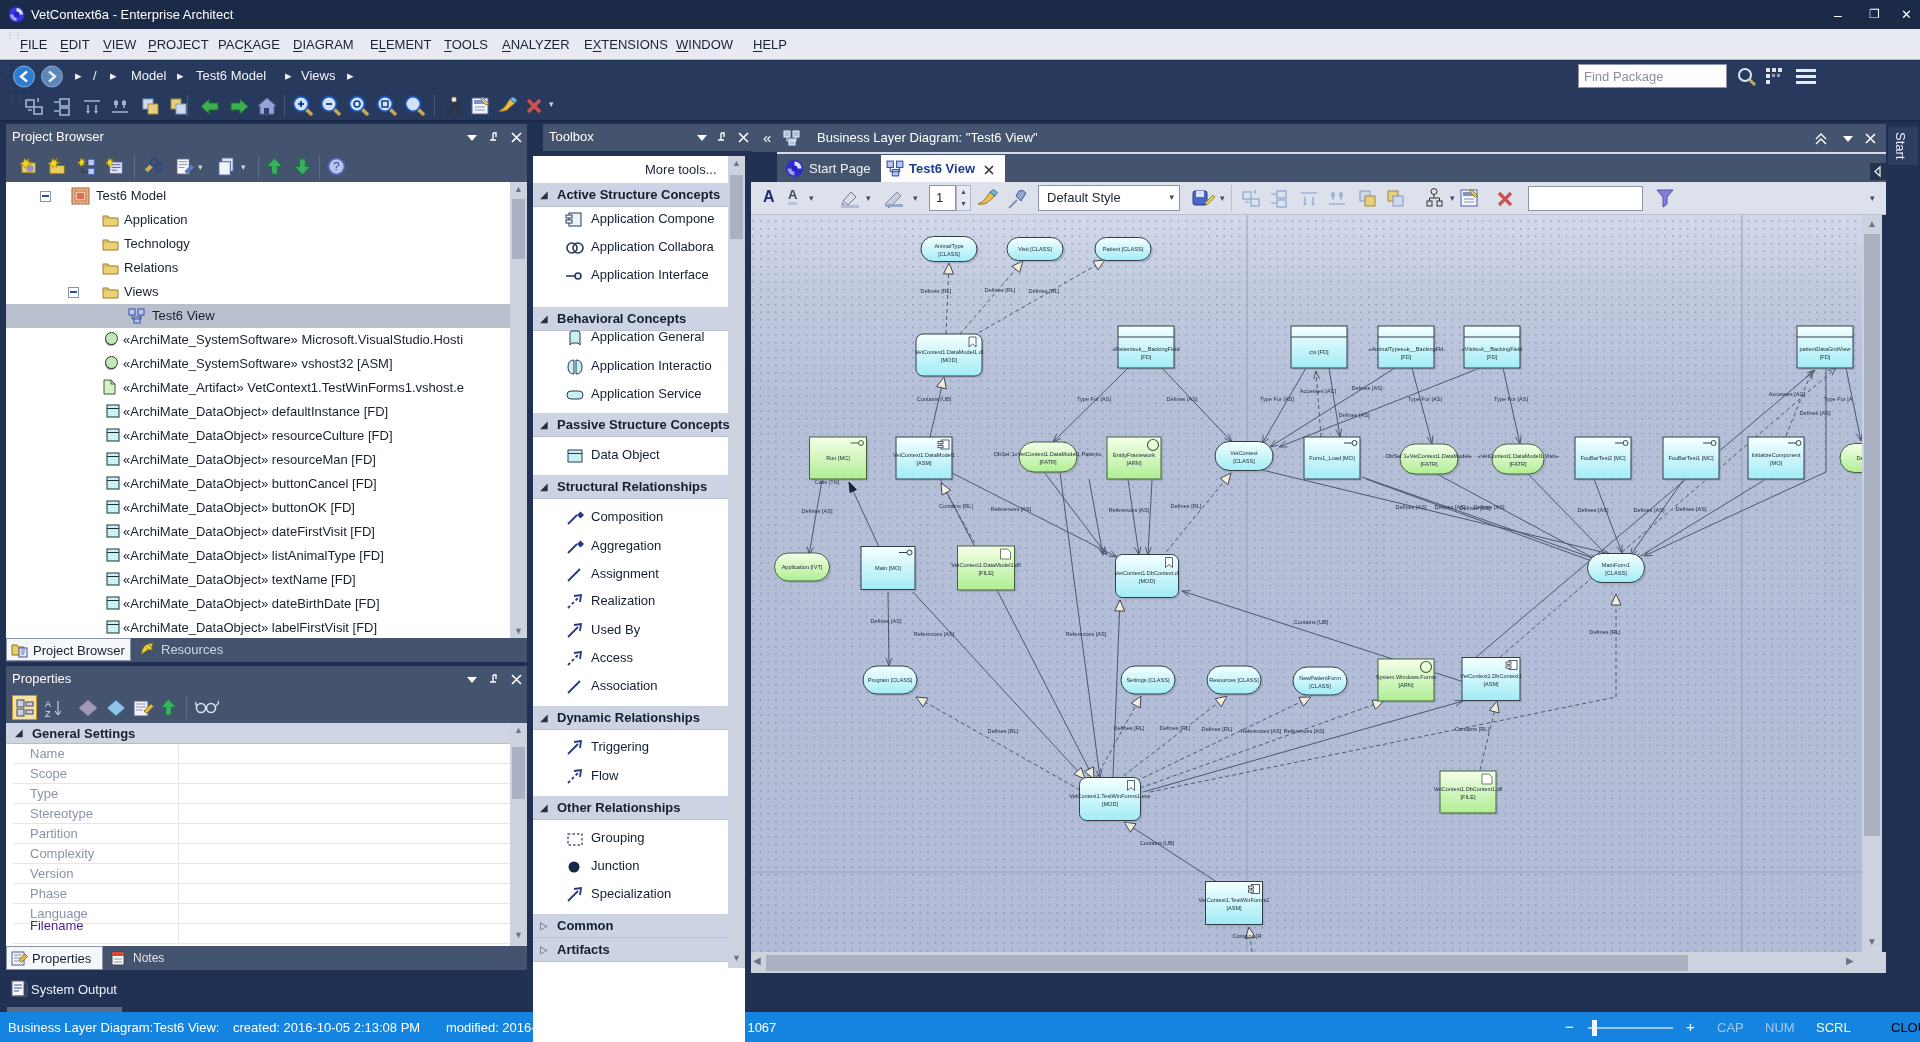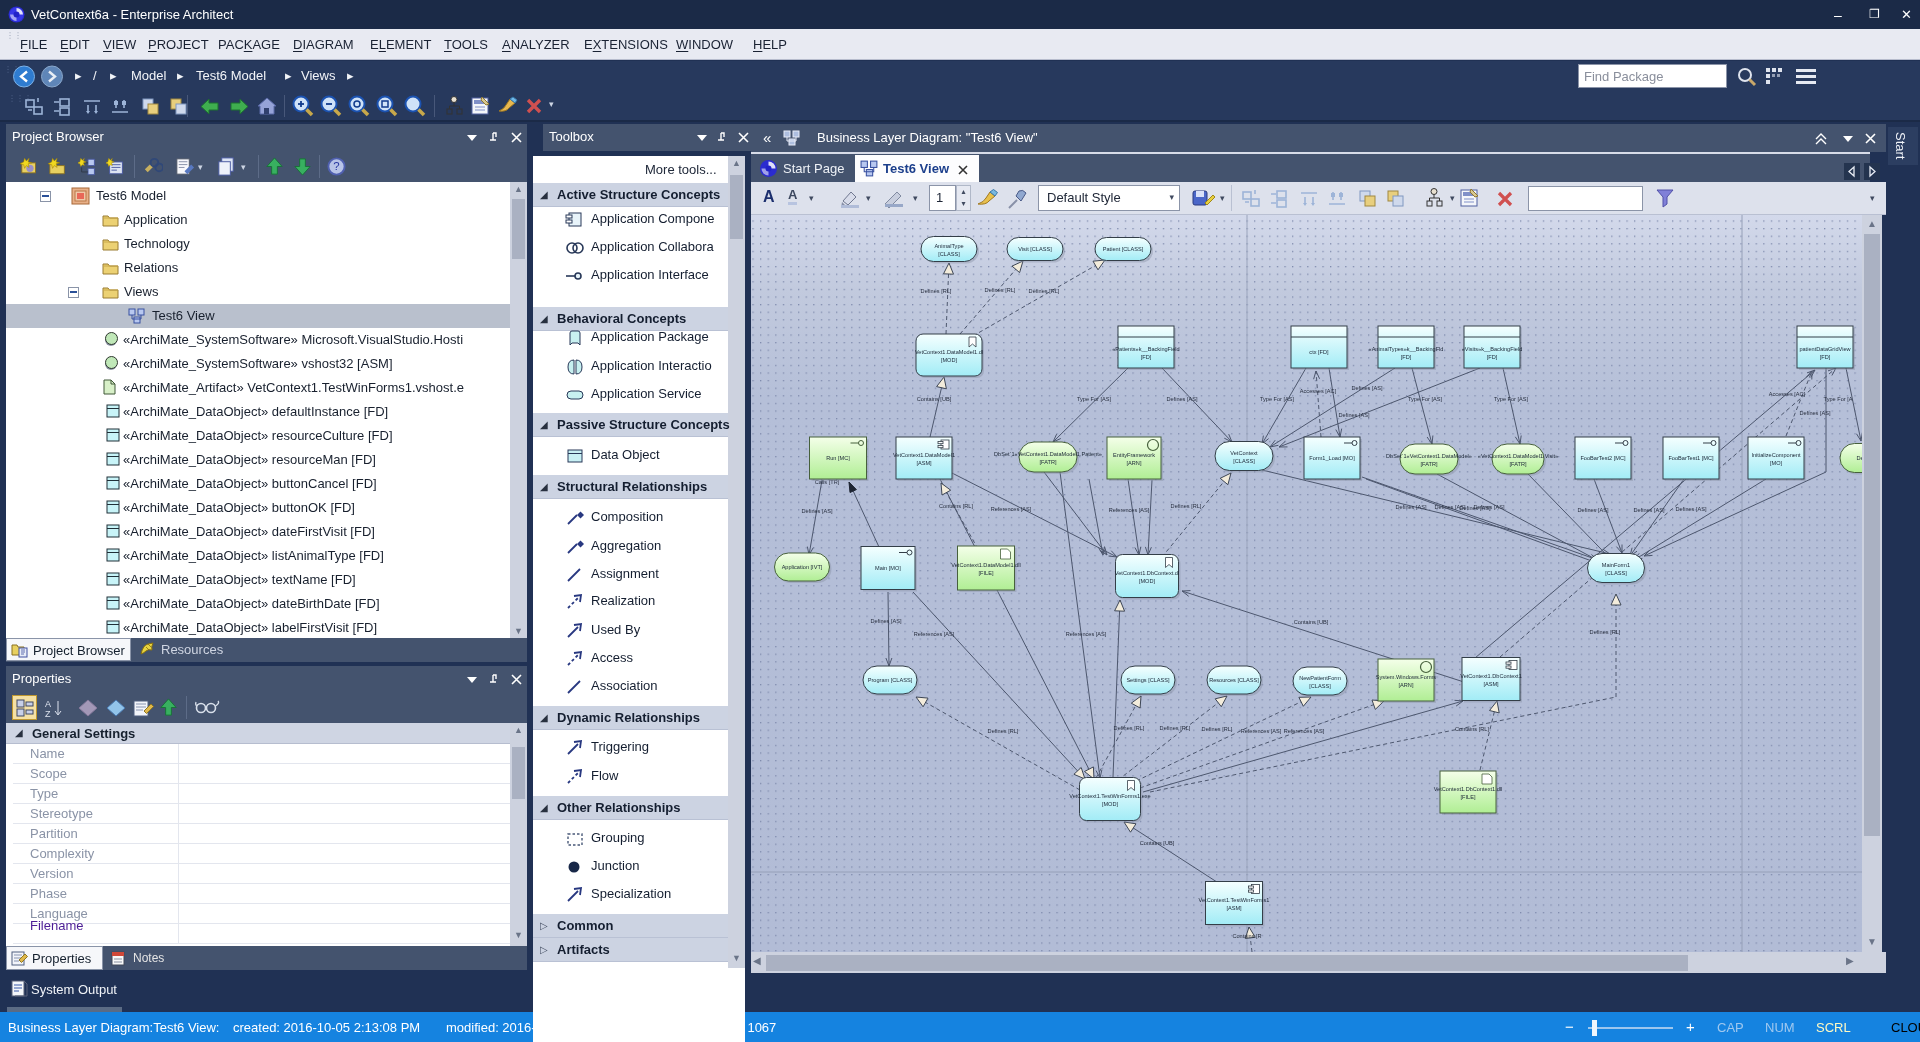--- a/index.html
+++ b/index.html
@@ -544,21 +544,21 @@
     </svg>
     <span class="abs titem" style="left:58px;top:83px">Application Collabora</span>
     <svg class="abs" style="left:32px;top:111px" width="20" height="18" viewBox="0 0 20 18">
       <line x1="1" y1="9" x2="10" y2="9" stroke="#283858" stroke-width="1.6"></line>
       <circle cx="13" cy="9" r="3" fill="#e8f4fa" stroke="#283858" stroke-width="1.6"></circle>
     </svg>
     <span class="abs titem" style="left:58px;top:111px">Application Interface</span>
     <svg class="abs" style="left:32px;top:173px" width="20" height="18" viewBox="0 0 20 18">
       <path d="M5 16 V4 Q5 2 7 2 h6 Q15 2 15 4 V16 L13 14 h-6 Z" fill="#c8f0f0" stroke="#283858"></path>
     </svg>
-    <span class="abs titem" style="left:58px;top:173px">Application Package</span>
+    <span class="abs titem" style="left:58px;top:173px">Application General</span>
     <svg class="abs" style="left:32px;top:202px" width="20" height="18" viewBox="0 0 20 18">
       <path d="M9 2 Q3 2 3 9 Q3 16 9 16 Z" fill="#c8f0f0" stroke="#283858"></path>
       <path d="M11 2 Q17 2 17 9 Q17 16 11 16 Z" fill="#c8f0f0" stroke="#283858"></path>
     </svg>
     <span class="abs titem" style="left:58px;top:202px">Application Interactio</span>
     <svg class="abs" style="left:32px;top:230px" width="20" height="18" viewBox="0 0 20 18">
       <rect x="2" y="5" width="16" height="8" rx="4" fill="#c8f0f0" stroke="#283858"></rect>
     </svg>
     <span class="abs titem" style="left:58px;top:230px">Application Service</span>
     <svg class="abs" style="left:32px;top:291px" width="20" height="18" viewBox="0 0 20 18">
@@ -633,21 +633,21 @@
       </g>
       <path d="M4 7 v4 h5 M13 7 v4 h-4" stroke="#e8ecf8" fill="none"></path>
     </svg>
     <span class="abs" style="left:66px;top:6px">Business Layer Diagram: "Test6 View"</span>
     <svg class="abs" style="right:8px;top:9px" width="88" height="12" viewBox="0 0 88 12">
       <path d="M26 6 l5-5 5 5 M26 11 l5-5 5 5" stroke="#fff" fill="none" stroke-width="1.4"></path>
       <path d="M53 3 l5 6 5-6 Z" fill="#fff"></path>
       <path d="M76 1 l9 9 M85 1 l-9 9" stroke="#fff" stroke-width="1.6"></path>
     </svg>
   </div>
-<div class="abs" style="left:751px;top:152px;width:1119px;height:30px;background:#44536e;border-top:2px solid #d8dce8">
+<div class="abs" style="left:777px;top:152px;width:1119px;height:30px;background:#44536e;border-top:2px solid #d8dce8">
     <svg class="abs" style="left:8px;top:5px" width="19" height="19" viewBox="0 0 19 19">
       <circle cx="9.5" cy="9.5" r="8.5" fill="#2b2bd0"></circle>
       <path d="M9.5 2.5 A7 7 0 0 1 16.5 9.5 L9.5 9.5 Z" fill="#fff" opacity="0.85"></path>
       <path d="M9.5 16.5 A7 7 0 0 1 2.5 9.5 L9.5 9.5 Z" fill="#fff" opacity="0.55"></path>
       <circle cx="9.5" cy="9.5" r="3" fill="#2222c8"></circle>
     </svg>
     <span class="abs" style="left:32px;top:7px;color:#eef1f6;font-size:13px">Start Page</span>
     <div class="abs" style="left:104px;top:1px;width:124px;height:29px;background:#fdfdfe">
       <svg class="abs" style="left:5px;top:5px" width="19" height="17" viewBox="0 0 18 16">
         <g fill="#b8c8f0" stroke="#3850a0">

